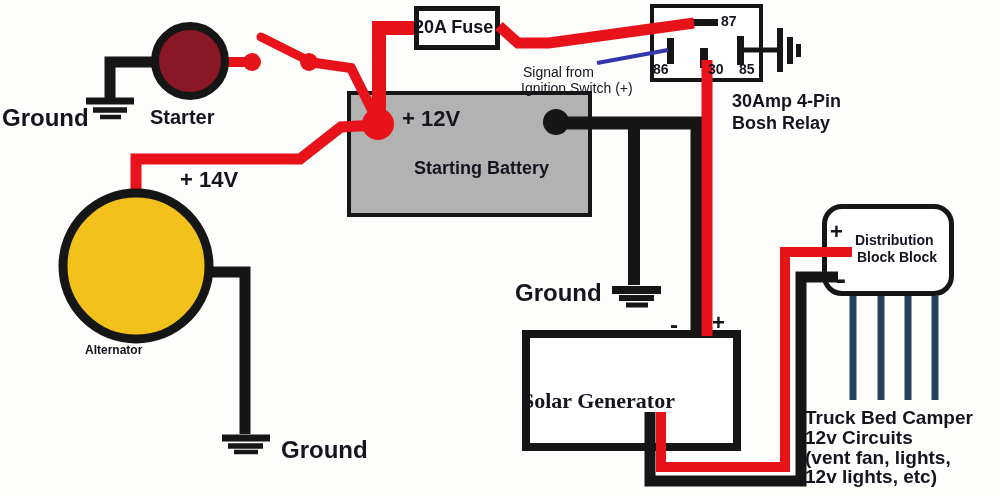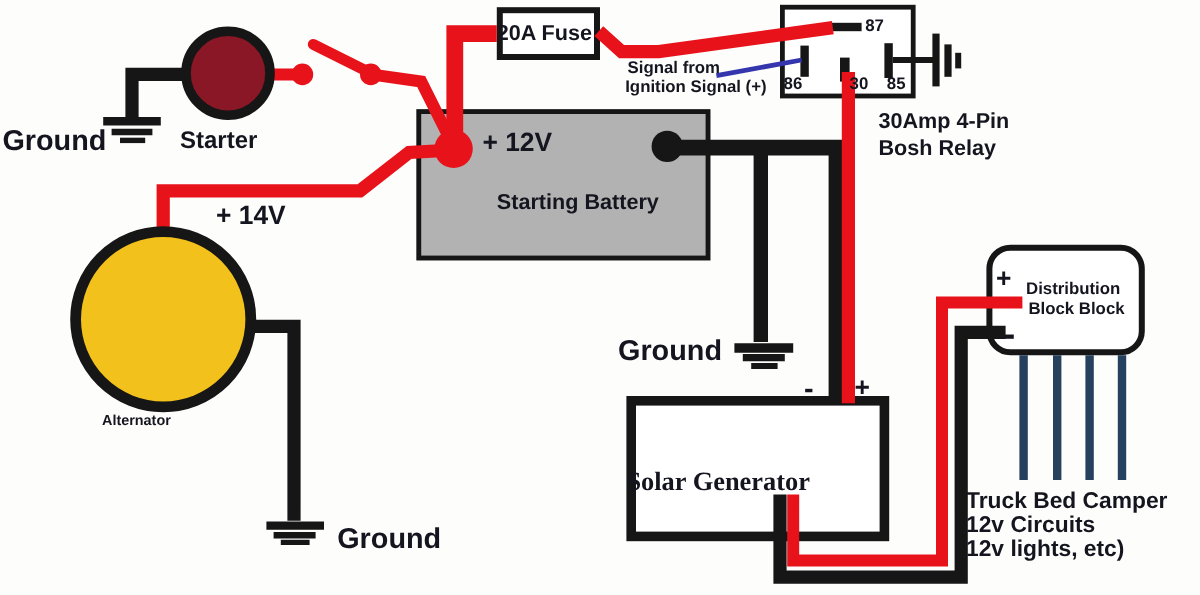--- a/index.html
+++ b/index.html
@@ -10,21 +10,21 @@
   }
   .box { position:absolute; box-sizing:border-box; background:#ffffff;
          border:4px solid #161616; z-index:2; }
   #battery-box { left:347px; top:91px; width:245px; height:126px; background:#b2b2b2; }
   #fuse-box    { left:414px; top:6px;  width:86px;  height:44px;  border-width:5px; }
   #relay-box   { left:650px; top:4px;  width:113px; height:78px; }
   #solar-box   { left:522px; top:330px; width:219px; height:121px; border-width:8px; }
   #dfb-box     { left:822px; top:204px; width:132px; height:92px; border-width:5px; border-radius:20px; }
   svg.wires { position:absolute; left:0; top:0; z-index:5; pointer-events:none; }
   .lbl { position:absolute; z-index:6; font-weight:bold; white-space:nowrap; line-height:1.05; }
-  .w400 { font-weight:700; }
+  .w400 { font-weight:400;margin-top:16px; }
   .center { text-align:left; }
   #lbl-ground-tl  { left:2px;   top:105px; font-size:24px; }
   #lbl-starter    { left:150px; top:107px; font-size:20px; }
   #lbl-plus14     { left:180px; top:168px; font-size:22px; }
   #lbl-alternator { left:85px;  top:344px; font-size:12px; }
   #lbl-ground-bl  { left:281px; top:437px; font-size:24px; }
   #lbl-plus12     { left:402px; top:107px; font-size:22px; }
   #lbl-batt-name  { left:414px; top:159px; font-size:18px; }
   #lbl-fuse       { left:414px; top:18px; width:86px; font-size:18px; }
   #lbl-signal1    { left:523px; top:49px; font-size:14px; }
@@ -126,34 +126,35 @@
 
   <div class="lbl" id="lbl-ground-tl">Ground</div>
   <div class="lbl" id="lbl-starter">Starter</div>
   <div class="lbl" id="lbl-plus14">+ 14V</div>
   <div class="lbl" id="lbl-alternator">Alternator</div>
   <div class="lbl" id="lbl-ground-bl">Ground</div>
   <div class="lbl" id="lbl-plus12">+ 12V</div>
   <div class="lbl" id="lbl-batt-name">Starting Battery</div>
   <div class="lbl center" id="lbl-fuse">20A Fuse</div>
   <div class="lbl w400" id="lbl-signal1">Signal from</div>
-  <div class="lbl w400" id="lbl-signal2">Ignition Signal (+)</div>
+  <div class="lbl w400" id="lbl-signal2">Ignition Switch (+)</div>
   <div class="lbl" id="lbl-pin87">87</div>
   <div class="lbl" id="lbl-pin86">86</div>
   <div class="lbl" id="lbl-pin30">30</div>
   <div class="lbl" id="lbl-pin85">85</div>
   <div class="lbl" id="lbl-relay1">30Amp 4-Pin</div>
   <div class="lbl" id="lbl-relay2">Bosh Relay</div>
   <div class="lbl" id="lbl-ground-mid">Ground</div>
   <div class="lbl" id="lbl-solar-minus">-</div>
   <div class="lbl" id="lbl-solar-plus">+</div>
   <div class="lbl center" id="lbl-solar">Solar Generator</div>
   <div class="lbl" id="lbl-dfb-plus">+</div>
   <div class="lbl" id="lbl-dfb-1">Distribution</div>
   <div class="lbl" id="lbl-dfb-2">Block Block</div>
   <div class="lbl" id="lbl-dfb-minus">-</div>
   <div class="lbl center" id="camper-block">
     <div>Truck Bed Camper</div>
     <div>12v Circuits</div>
+    <div>(vent fan, lights,</div>
     <div>12v lights, etc)</div>
   </div>
 
 </div>
 
 </body></html>

